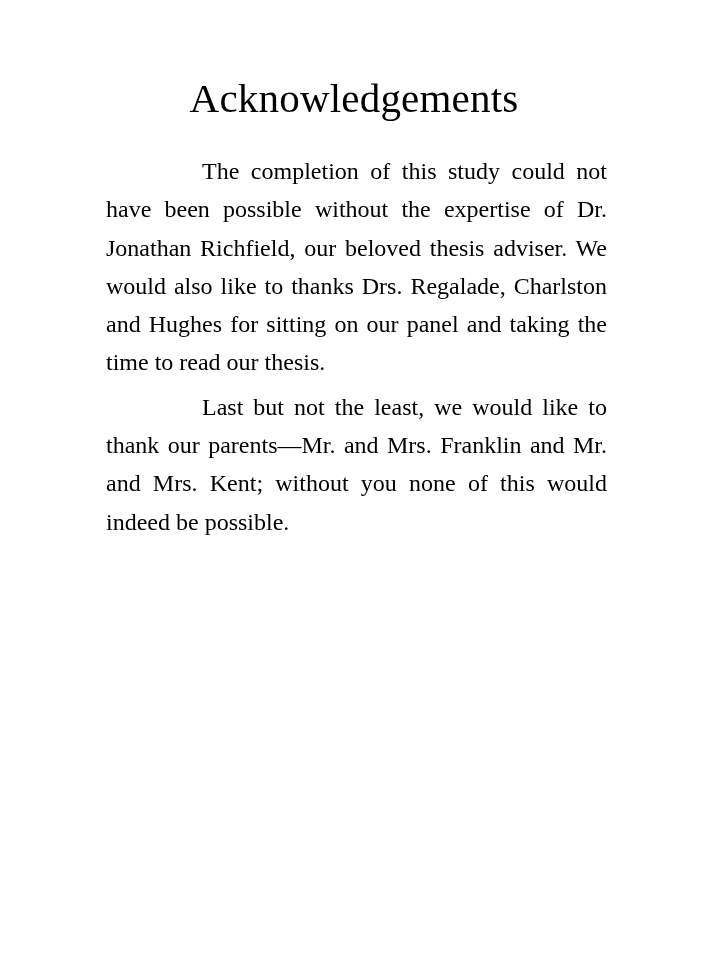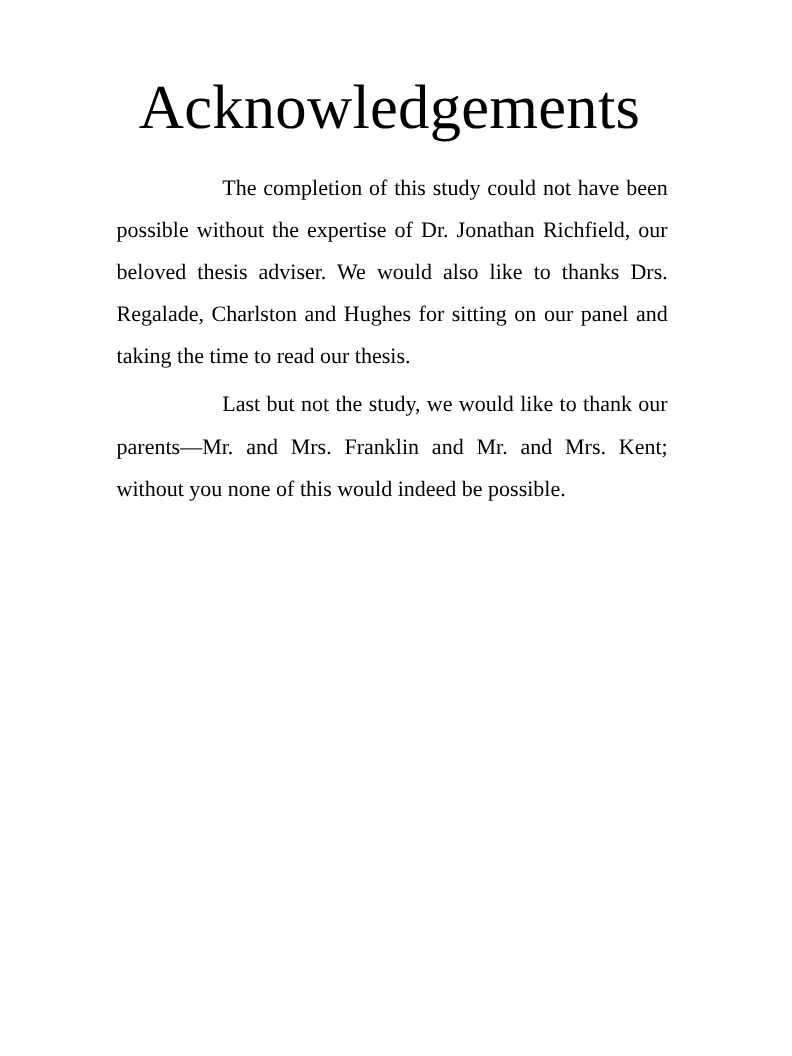--- a/index.html
+++ b/index.html
@@ -22,44 +22,44 @@
       width: 720px;
       height: 960px;
       background: #ffffff;
     }
     .title {
       position: absolute;
       left: 0;
       top: 62px;
       width: 708px;
       text-align: center;
-      font-size: 57px;
+      font-size: 41px;
       line-height: 72px;
       font-weight: normal;
       margin: 0;
       letter-spacing: 0.2px;
     }
     .body {
       position: absolute;
       left: 106px;
       top: 152px;
       width: 501px;
     }
     .para {
       margin: 0 0 6px 0;
-      font-size: 20px;
+      font-size: 24px;
       line-height: 38.3px;
       text-align: justify;
       text-indent: 96px;
       color: #000000;
     }
   </style>
 </head>
 <body>
 
 <div class="page">
   <h1 class="title">Acknowledgements</h1>
 
   <div class="body">
     <p class="para">The completion of this study could not have been possible without the expertise of Dr. Jonathan Richfield, our beloved thesis adviser. We would also like to thanks Drs. Regalade, Charlston and Hughes for sitting on our panel and taking the time to read our thesis.</p>
-    <p class="para">Last but not the study, we would like to thank our parents—Mr. and Mrs. Franklin and Mr. and Mrs. Kent; without you none of this would indeed be possible.</p>
+    <p class="para">Last but not the least, we would like to thank our parents—Mr. and Mrs. Franklin and Mr. and Mrs. Kent; without you none of this would indeed be possible.</p>
   </div>
 </div>
 
 </body></html>

